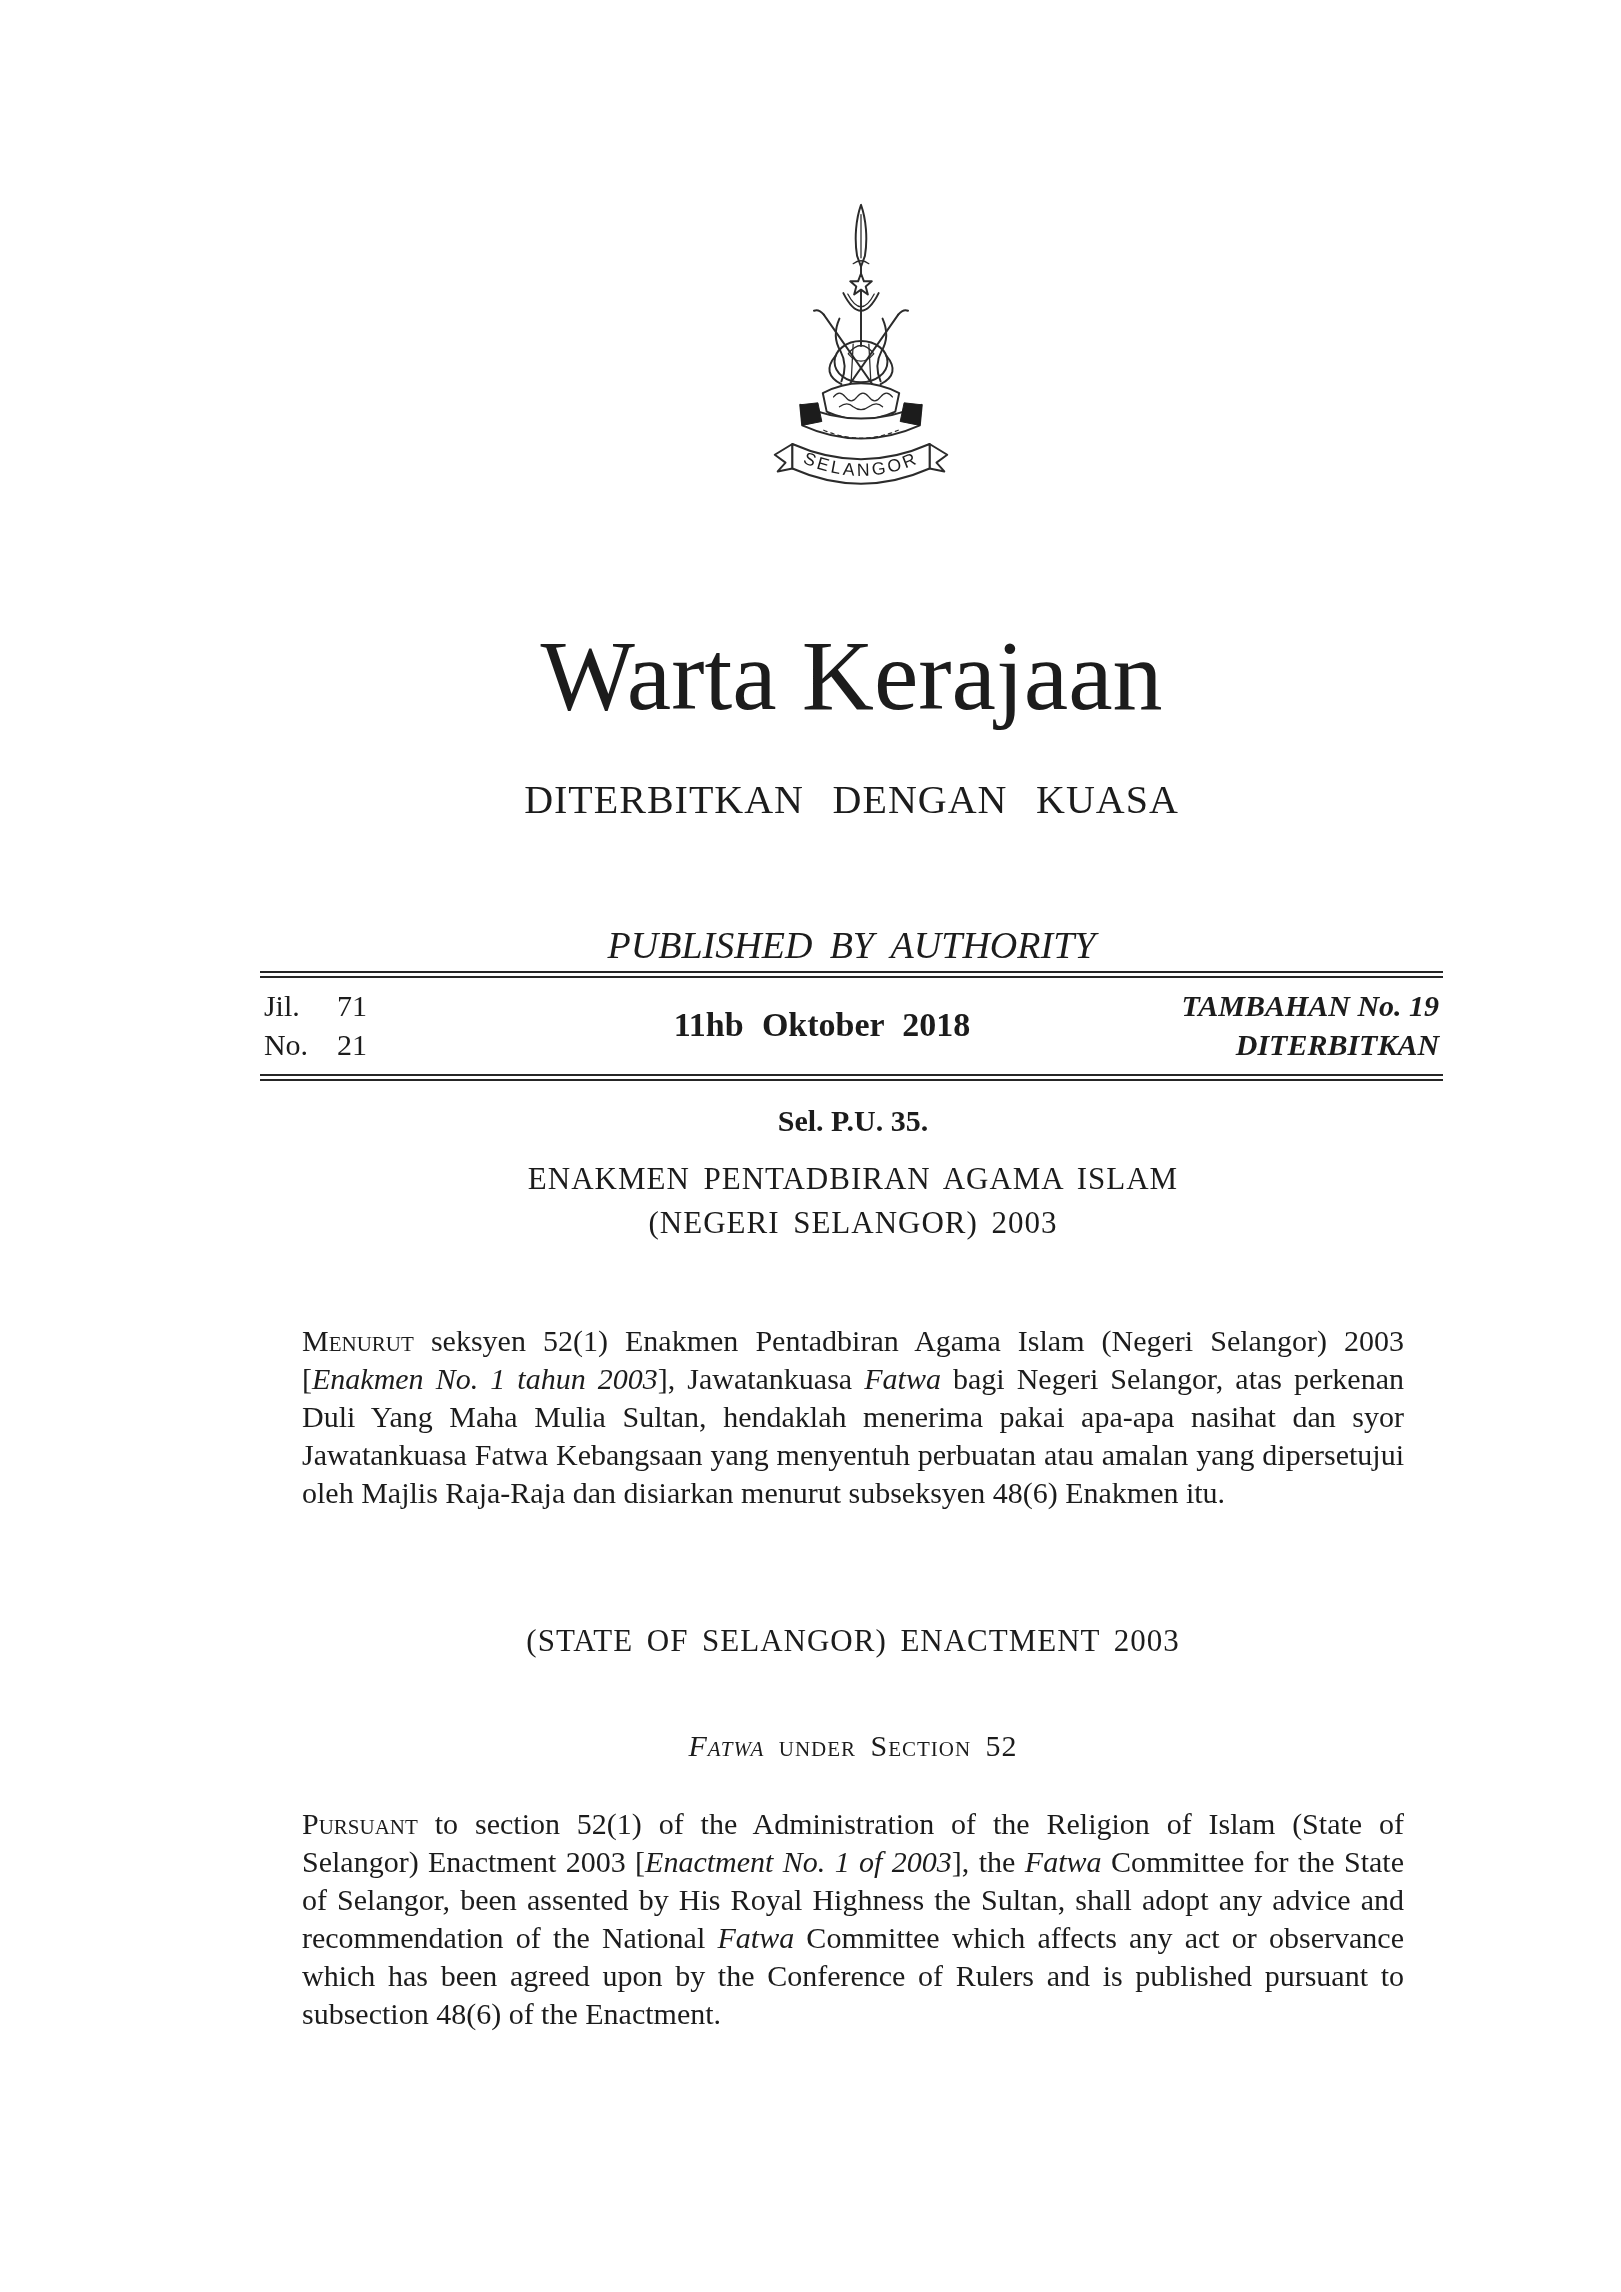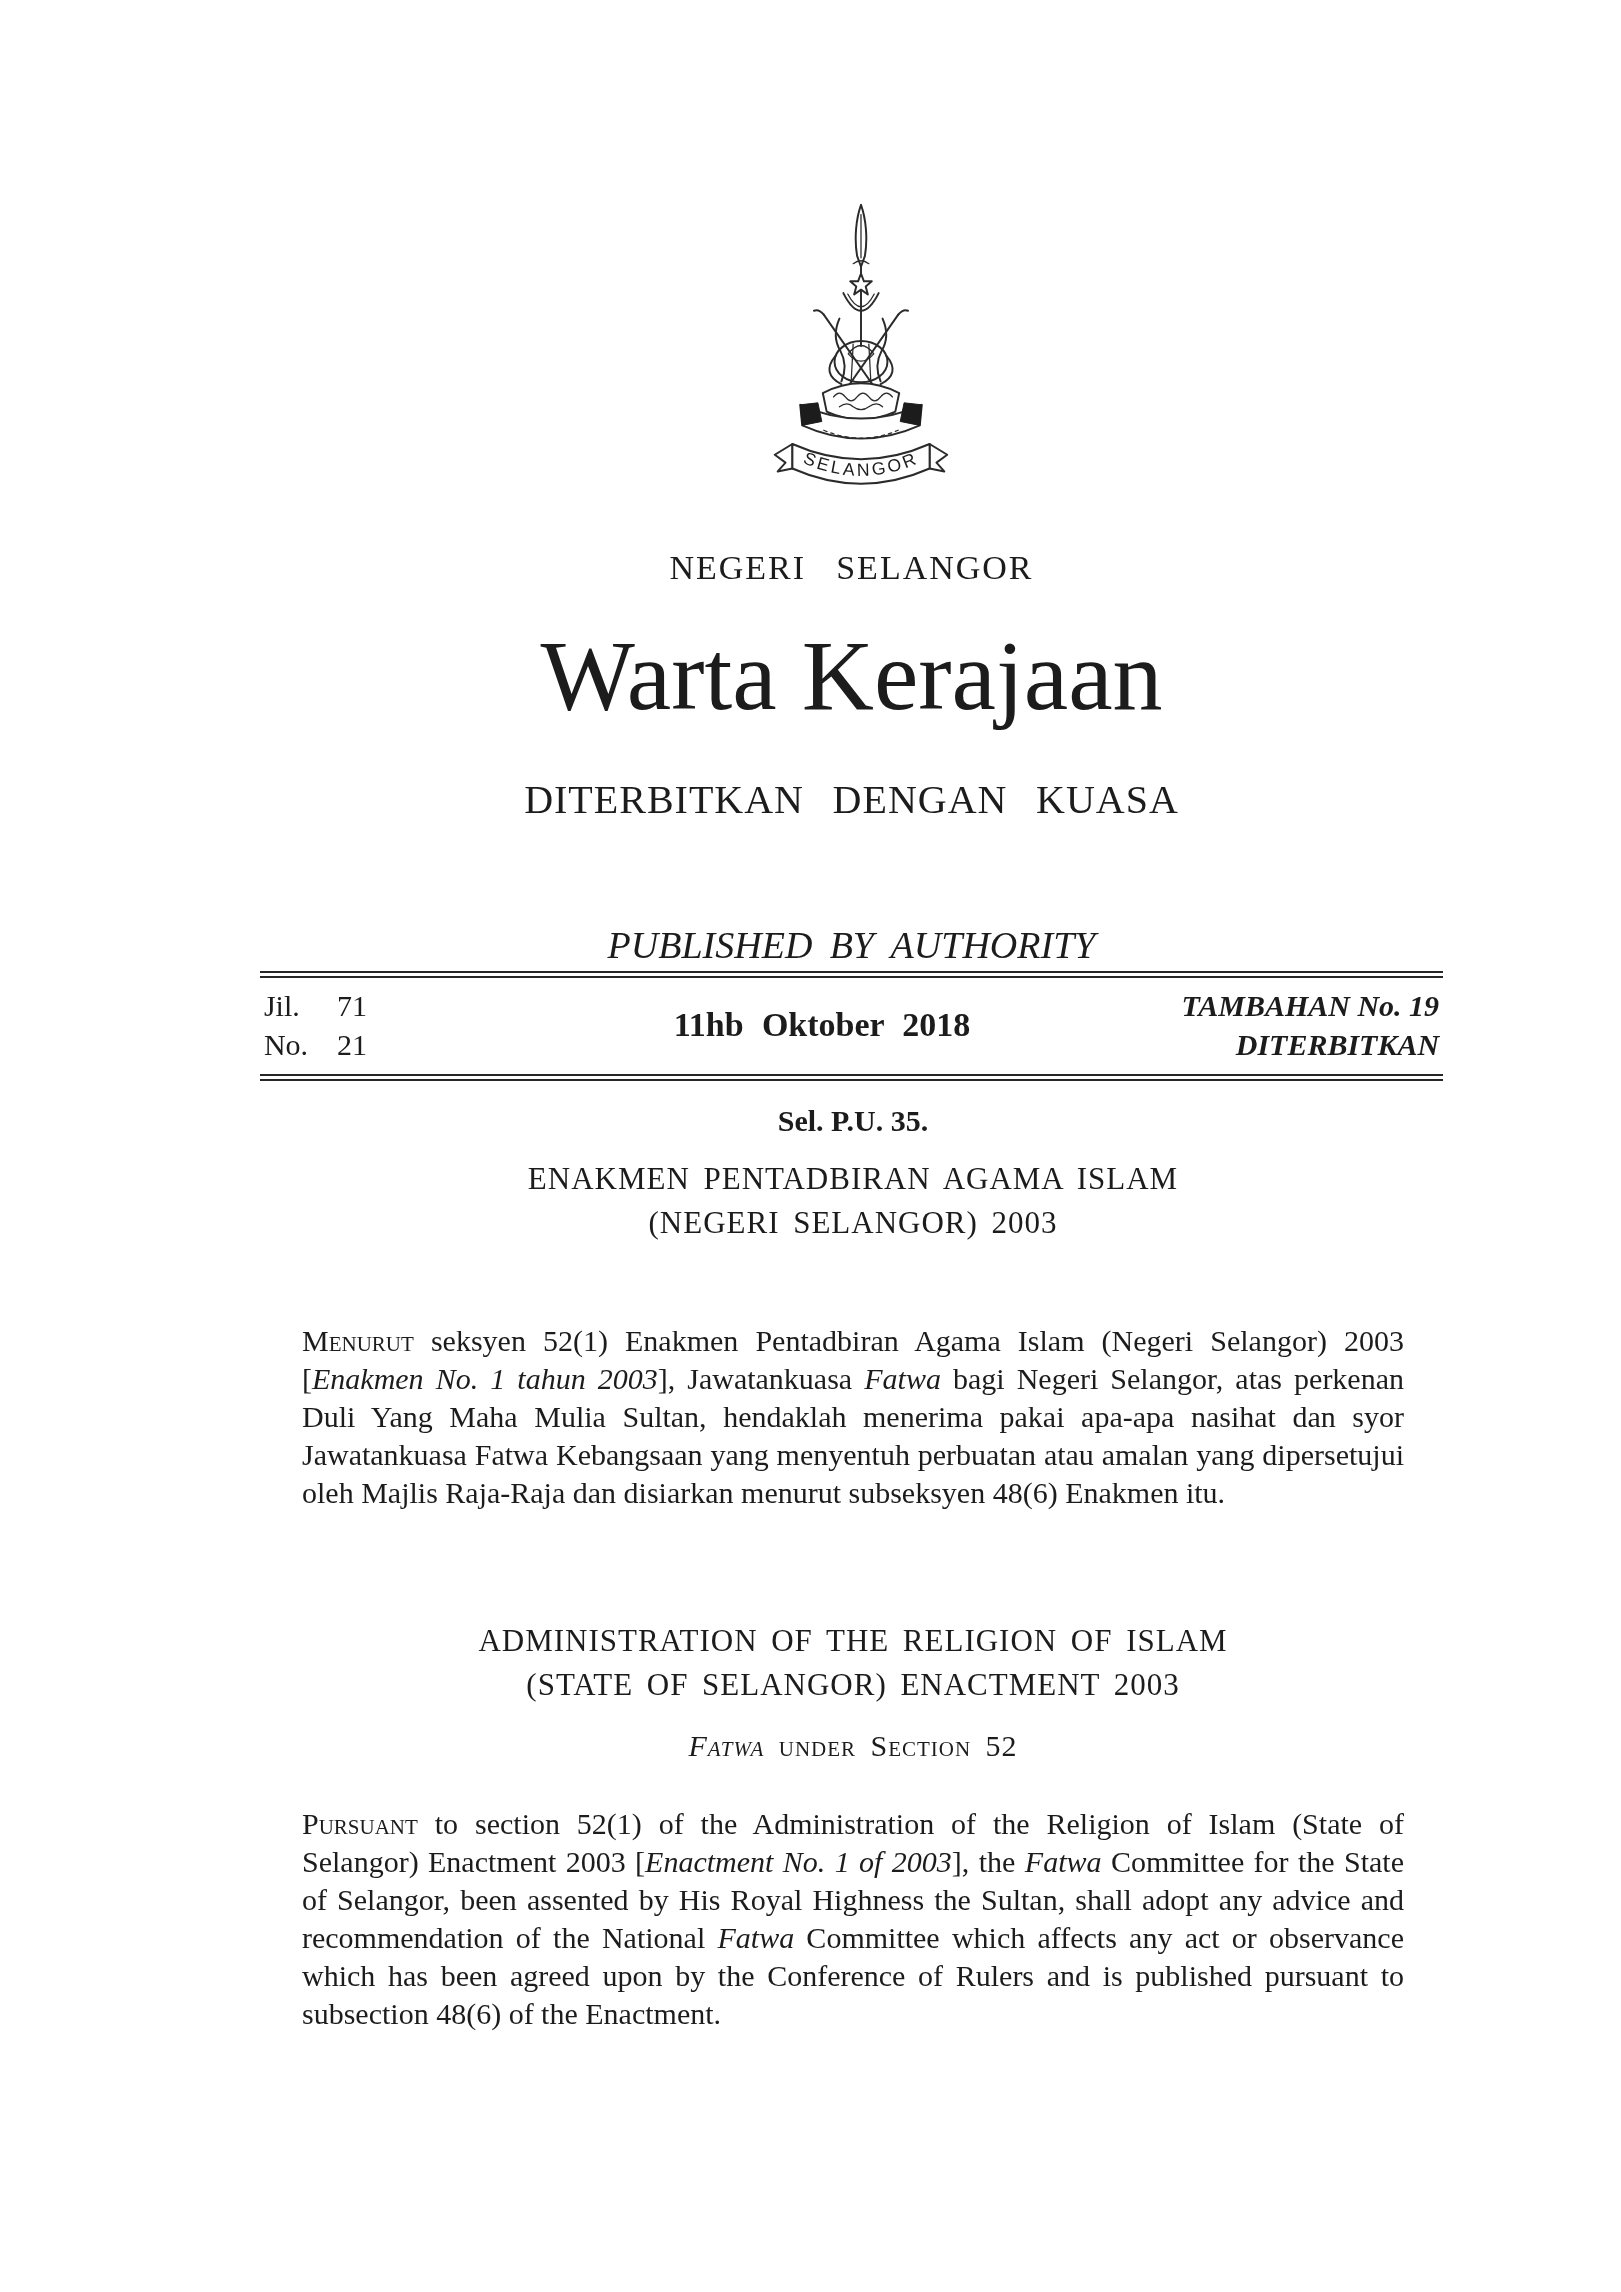--- a/index.html
+++ b/index.html
@@ -121,21 +121,20 @@
         <path class="wh" d="M170 250 L188 261 L177 269 L185 278 L170 275 Z"></path>
         <path class="wh" d="M30 250 Q100 281 170 250 L170 275 Q100 306 30 275 Z"></path>
         <path id="bannerPath" d="M40 269 Q100 296 160 269" fill="none"></path>
         <text class="banner-txt">
           <textPath href="#bannerPath" startOffset="50%" text-anchor="middle">SELANGOR</textPath>
         </text>
       </g>
     </svg>
   </div>
 
-  <div class="center-block negeri">NEGERI SELANGOR</div>
   <div class="center-block warta">Warta Kerajaan</div>
   <div class="center-block diterbitkan">DITERBITKAN DENGAN KUASA</div>
   <div class="center-block pub">PUBLISHED BY AUTHORITY</div>
 
   <div class="issue-bar">
     <div class="issue-left">
       <div><span class="lbl">Jil.</span><span>71</span></div>
       <div><span class="lbl">No.</span><span>21</span></div>
     </div>
     <div class="issue-center">11hb Oktober 2018</div>
@@ -149,21 +148,20 @@
 
   <div class="body-block act-title malay">
     <div>ENAKMEN PENTADBIRAN AGAMA ISLAM</div>
     <div>(NEGERI SELANGOR) 2003</div>
   </div>
 
 
   <div class="body-block para malay"><span class="seg-sc">Menurut</span><span class="seg-normal"> seksyen 52(1) Enakmen Pentadbiran Agama Islam (Negeri Selangor) 2003 [</span><span class="seg-italic">Enakmen No. 1 tahun 2003</span><span class="seg-normal">], Jawatankuasa </span><span class="seg-italic">Fatwa</span><span class="seg-normal"> bagi Negeri Selangor, atas perkenan Duli Yang Maha Mulia Sultan, hendaklah menerima pakai apa-apa nasihat dan syor Jawatankuasa Fatwa Kebangsaan yang menyentuh perbuatan atau amalan yang dipersetujui oleh Majlis Raja-Raja dan disiarkan menurut subseksyen 48(6) Enakmen itu.</span></div>
 
   <div class="body-block act-title english">
-    <div>ADMINISTRATION OF THE RELIGION OF ISLAM</div>
     <div>(STATE OF SELANGOR) ENACTMENT 2003</div>
   </div>
 
   <div class="body-block section-line english"><span class="seg-italic-sc">Fatwa</span><span class="seg-sc"> under </span><span class="seg-sc">Section</span><span class="seg-normal"> 52</span></div>
 
   <div class="body-block para english"><span class="seg-sc">Pursuant</span><span class="seg-normal"> to section 52(1) of the Administration of the Religion of Islam (State of Selangor) Enactment 2003 [</span><span class="seg-italic">Enactment No. 1 of 2003</span><span class="seg-normal">], the </span><span class="seg-italic">Fatwa</span><span class="seg-normal"> Committee for the State of Selangor, been assented by His Royal Highness the Sultan, shall adopt any advice and recommendation of the National </span><span class="seg-italic">Fatwa</span><span class="seg-normal"> Committee which affects any act or observance which has been agreed upon by the Conference of Rulers and is published pursuant to subsection 48(6) of the Enactment.</span></div>
 
 </div>
 
 

